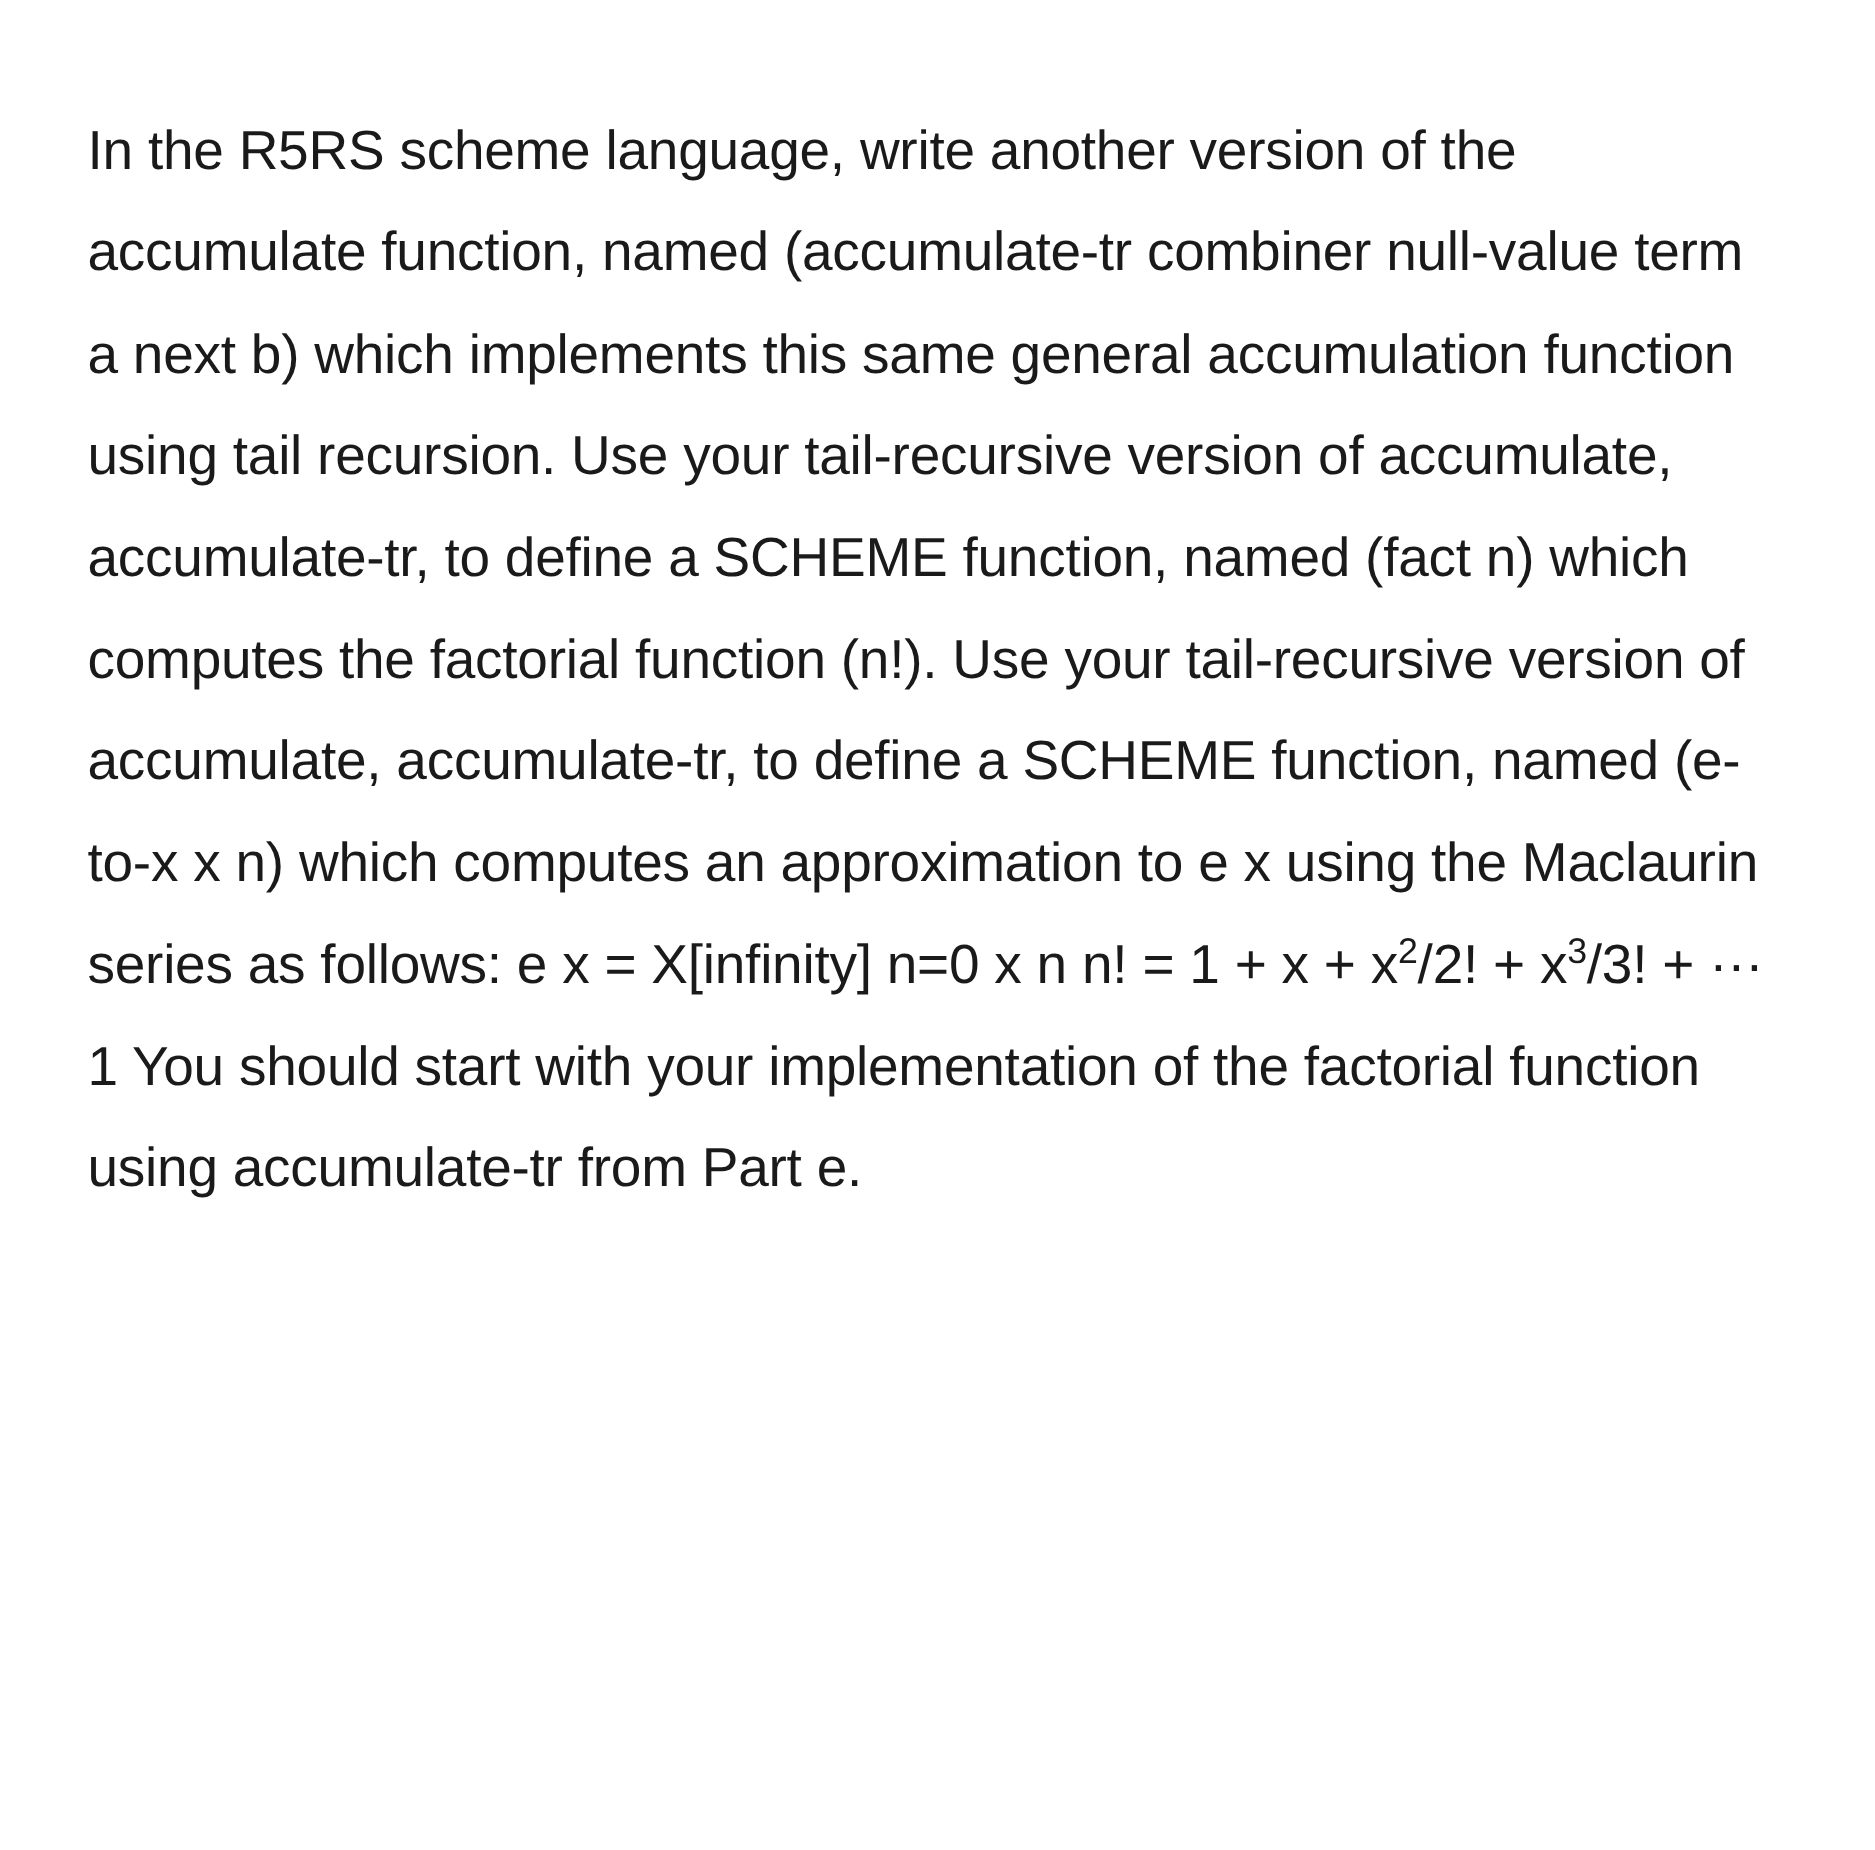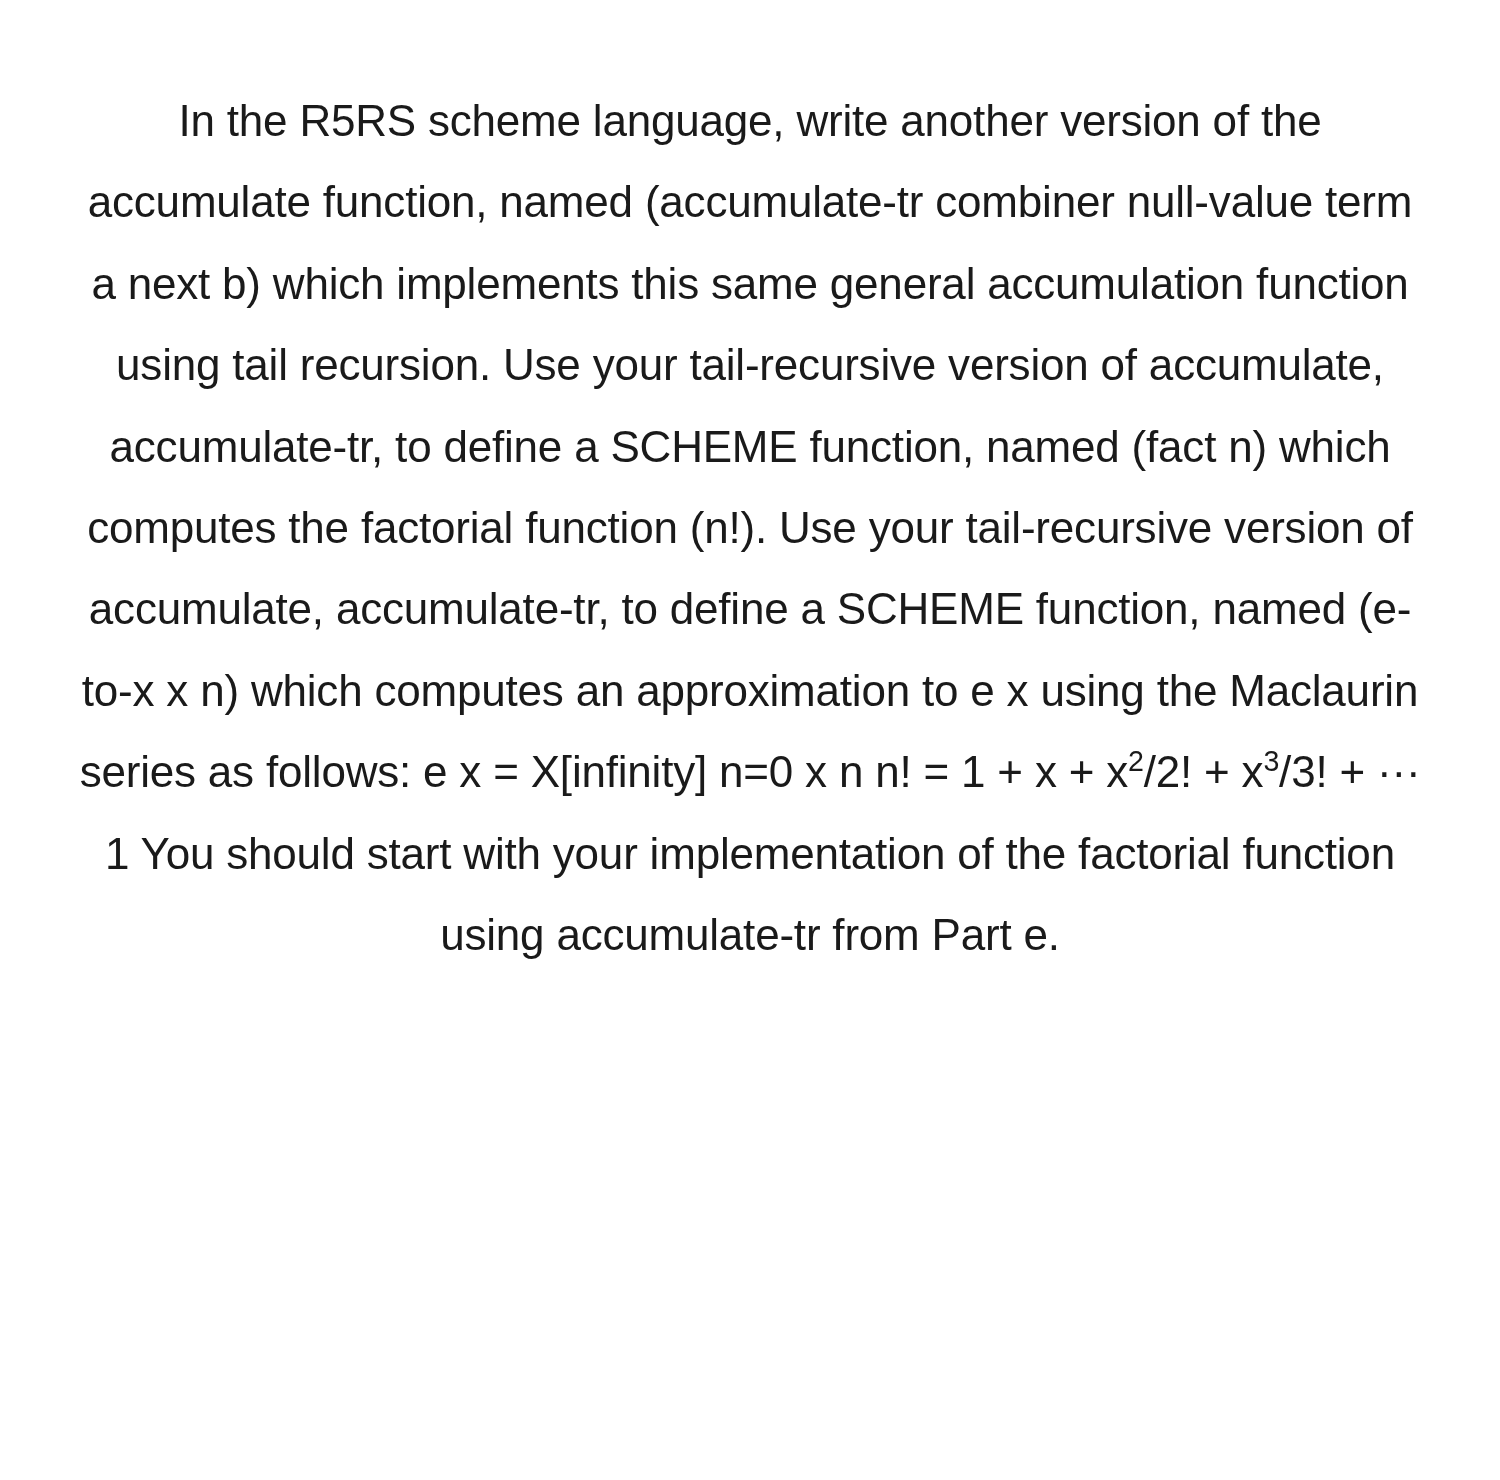--- a/index.html
+++ b/index.html
@@ -1,19 +1,18 @@
 <!DOCTYPE html>
 <html><head>
   <meta charset="utf-8">
   <style>
     * {
       margin: 0;
       padding: 0;
       box-sizing: border-box;
-      text-align: center;
     }
     body {
       width: 1500px;
       height: 1480px;
       background: #ffffff;
       font-family: -apple-system, BlinkMacSystemFont, "Segoe UI", Helvetica, Arial, sans-serif;
       padding: 80px 70px;
       overflow: hidden;
     }
     .content {

